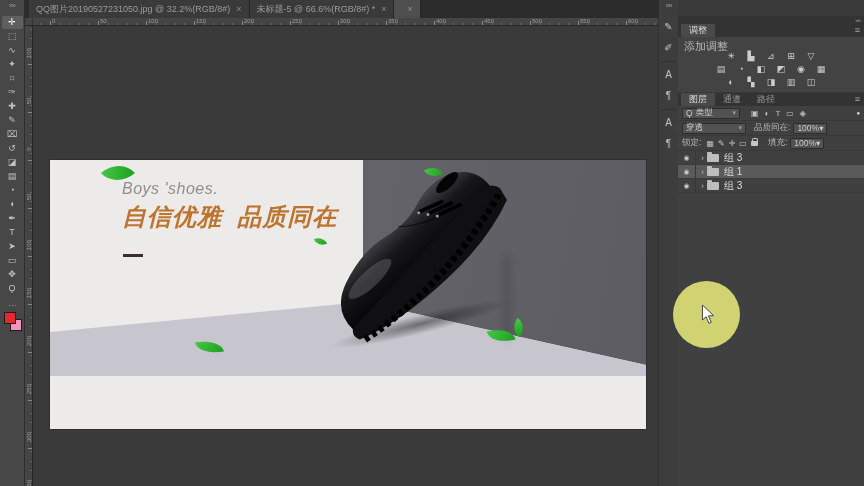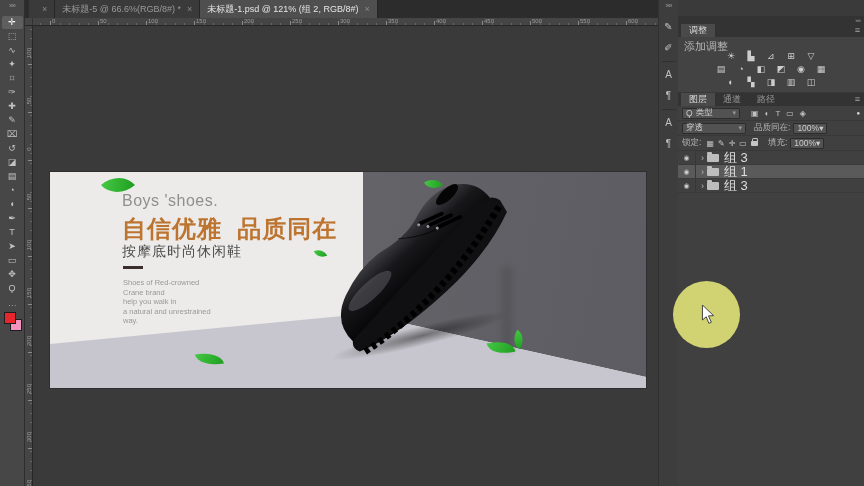--- a/index.html
+++ b/index.html
@@ -29,21 +29,21 @@
   #vruler { left:25px; top:26px; width:8px; height:460px; background:#454545; border-right:1px solid #272727; overflow:hidden; z-index:3; }
   .htick { position:absolute; bottom:0; width:1px; height:4px; background:#8a8a8a; }
   .htick.minor { height:2px; background:#666; }
   .hlabel { position:absolute; top:0; font-size:6px; color:#9a9a9a; }
   .vtick { position:absolute; right:0; height:1px; width:4px; background:#8a8a8a; }
   .vtick.minor { width:2px; background:#666; }
   .vlabel { position:absolute; left:-2px; font-size:6px; color:#9a9a9a; transform:rotate(-90deg); transform-origin:center; width:12px; text-align:center; }
 
   
   #pasteboard { left:25px; top:26px; width:633px; height:460px; background:#3a3a3a; overflow:hidden; z-index:1; }
-  #banner { left:25px; top:146px; width:596px; height:216px; background:#ecebe9; overflow:hidden; box-shadow:0 0 0 1px #2f2f2f; }
+  #banner { left:25px; top:134px; width:596px; height:269px; background:#ecebe9; overflow:hidden; box-shadow:0 0 0 1px #2f2f2f;font-style:italic; }
   #dark-wall { left:0; top:0; width:596px; height:216px; background:linear-gradient(100deg,#6b6a6f,#5d5c62); clip-path:polygon(313px 0,596px 0,596px 205px,313px 142px); }
   #floor { left:0; top:0; width:596px; height:216px; background:#c7c6ce; clip-path:polygon(0 172px,313px 142px,596px 205px,596px 216px,0 216px); }
   #wall-drip { left:452px; top:95px; width:10px; height:85px; background:rgba(0,0,0,0.10); filter:blur(3px); }
   #shoe-shadow { left:278px; top:154px; width:185px; height:20px; background:radial-gradient(ellipse,rgba(0,0,0,0.45),rgba(0,0,0,0) 70%); transform:rotate(-14deg); }
   #shoe-wrap { left:262px; top:14px; width:216px; height:160px; }
   #shoe-wrap svg { position:absolute; top:32px; left:0; transform:rotate(-43deg); }
   .leaf { position:absolute; border-radius:0 100% 0 100%; background:linear-gradient(135deg,#45c845,#1f9e1f); }
   #txt-eyebrow { left:72px; top:20px; font-size:16px; color:#8f8f8f; letter-spacing:0.5px; }
   #txt-headline { left:72px; top:41px; font-size:24px; font-weight:bold; letter-spacing:1px; white-space:pre;text-align:center; }
   #txt-subhead { left:72px; top:71px; font-size:14px; color:#4c4c4c; letter-spacing:1px; }
@@ -83,21 +83,21 @@
   .mini-lock::before { content:""; position:absolute; top:-3px; left:1px; width:4px; height:3px; border:1px solid #c6c6c6; border-bottom:none; border-radius:2px 2px 0 0; }
   #layer-list { }
   .layer-row { height:14px; display:flex; align-items:center; font-size:9.5px; color:#ddd; border-bottom:1px solid #3a3a3a; }
   .layer-row.sel { background:#5a5a5a; }
   .layer-row.bg-row { height:17px; }
   .eye-cell { width:18px; text-align:center; font-size:7px; color:#ccc; border-right:1px solid #373737; align-self:stretch; line-height:14px; }
   .bg-row .eye-cell { line-height:17px; }
   .expander { font-size:9px; color:#bbb; margin:0 3px 0 5px; }
   .folder { width:12px; height:8px; background:#bdbdbd; border-radius:1px; position:relative; margin-right:5px; }
   .folder::before { content:""; position:absolute; top:-2px; left:0; width:5px; height:2px; background:#bdbdbd; border-radius:1px 1px 0 0; }
-  .layer-name { font-size:13px; }
+  .layer-name { font-size:10px; }
   .bg-thumb { width:40px; height:13px; background:#fff; border:1px solid #222; margin:0 6px 0 2px; }
   .bg-lock { margin-left:auto; margin-right:8px; }
 </style>
 </head>
 <body>
 
 <div class="abs" id="toolbar">
   <div class="collapse">»»</div>
   <div id="tool-list">
       <div class="tool sel">✛</div>
@@ -125,28 +125,28 @@
   <div class="abs" id="swatches">
     <div class="abs" id="fg-swatch" style="background: rgb(232, 38, 46);"></div>
     <div class="abs" id="bg-swatch" style="background: rgb(243, 148, 192);"></div>
   </div>
   <div style="height:340px"></div>
 
 </div>
 
 <div class="abs" id="tabbar">
     <div class="tab">
+      <span class="tab-label">QQ图片20190527231050.jpg @ 32.2%(RGB/8#)</span>
       <span class="tab-close">×</span>
     </div>
     <div class="tab">
       <span class="tab-label">未标题-5 @ 66.6%(RGB/8#) *</span>
       <span class="tab-close">×</span>
     </div>
     <div class="tab active">
-      <span class="tab-label">未标题-1.psd @ 121% (组 2, RGB/8#)</span>
       <span class="tab-close">×</span>
     </div>
   </div>
 
 <div class="abs" id="corner"></div>
 <div class="abs" id="hruler">
     <span class="htick minor" style="left: 7.4px;"></span>
     <span class="htick minor" style="left: 17px;"></span>
     <span class="htick minor" style="left: 26.6px;"></span>
     <span class="htick minor" style="left: 36.2px;"></span>
@@ -347,29 +347,21 @@
         <div class="leaf" style="left: 55px; top: 2px; width: 26px; height: 22px; transform: rotate(-40deg);"></div>
         <div class="leaf" style="left: 376px; top: 6px; width: 15px; height: 12px; transform: rotate(-30deg);"></div>
         <div class="leaf" style="left: 265px; top: 77px; width: 11px; height: 9px; transform: rotate(-20deg);"></div>
         <div class="leaf" style="left: 146px; top: 180px; width: 27px; height: 14px; transform: rotate(-10deg);"></div>
         <div class="leaf" style="left: 438px; top: 168px; width: 26px; height: 15px; transform: rotate(-15deg);"></div>
         <div class="leaf" style="left: 462px; top: 160px; width: 13px; height: 15px; transform: rotate(35deg);"></div>
       </div>
 
     <div class="abs" id="txt-eyebrow">Boys 'shoes.</div>
     <div class="abs" id="txt-headline" style="color: rgb(189, 116, 47);">自信优雅  品质同在</div>
-    <div class="abs" id="txt-subhead">按摩底时尚休闲鞋</div>
     <div class="abs" id="txt-divider"></div>
-    <div class="abs" id="txt-para">
-        <div>Shoes of Red-crowned</div>
-        <div>Crane brand</div>
-        <div>help you walk in</div>
-        <div>a natural and unrestrained</div>
-        <div> way.</div>
-      </div>
   </div>
 </div>
 
 <div class="abs" id="collapsed-strip">
   <div class="collapse">»»</div>
   <div id="cp-list">
       <div class="cp-icon">✎</div>
       <div class="cp-icon">✐</div>
       <div class="cp-div"></div>
       <div class="cp-icon">A</div>

